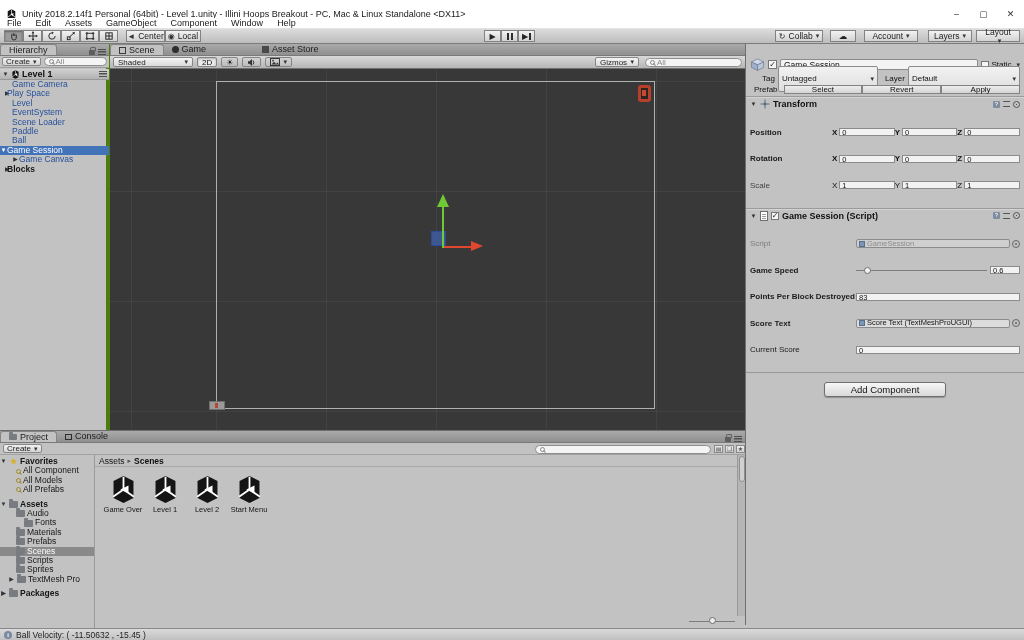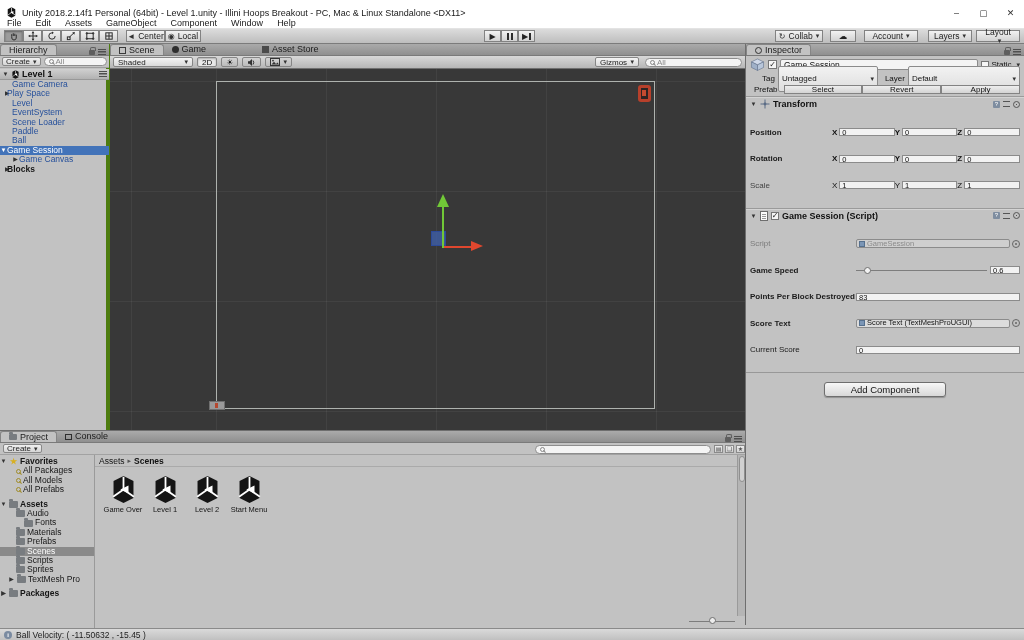--- a/index.html
+++ b/index.html
@@ -1,20 +1,20 @@
 <!DOCTYPE html>
 <html><head>
 <meta charset="utf-8">
 <style>
   * { box-sizing: border-box; margin: 0; padding: 0; }
   html,body { width:1024px; height:640px; overflow:hidden; }
   body { font-family:"Liberation Sans", sans-serif; font-size:10px; background:#c2c2c2; position:relative; color:#111; }
 
   
-  .titlebar { position:absolute; left:0; top:0; width:1024px; height:29px; background:#ffffff; border-bottom:4px solid #4c1d95; display:flex; align-items:center; }
+  .titlebar { position:absolute; left:0; top:0; width:1024px; height:29px; background:#ffffff; border-bottom:1px solid #4c1d95; display:flex; align-items:center; }
   .titlebar .ulogo { width:11px; height:11px; margin:0 5px 0 6px; flex:none; }
   .title-text { font-size:9px; color:#1a1a1a; white-space:nowrap; }
   .win-controls { margin-left:auto; display:flex; height:100%; }
   .win-btn { width:27px; height:100%; display:flex; align-items:center; justify-content:center; font-size:9px; color:#333; }
 
   
   .menubar { position:absolute; left:0; top:18px; width:1024px; height:11px; background:#ffffff; display:flex; align-items:center; border-bottom:1px solid #e3e3e3; }
   .menu-item { padding:0 7px; font-size:9px; color:#1a1a1a; }
 
   
@@ -410,30 +410,20 @@
     <div class="paddle-sprite"></div>
     <div class="origin-square"></div>
     <div class="axis-y-line"></div>
     <div class="axis-y-head"></div>
     <div class="axis-x-line"></div>
     <div class="axis-x-head"></div>
   </div>
 </div>
 
 <div class="inspector">
-  <div class="tabstrip">
-    <div class="tab active">
-      <span style="width:7px;height:7px;border-radius:50%;border:1px solid #333;display:inline-block;"></span>
-      <span>Inspector</span>
-    </div>
-    <div class="strip-right">
-      <span class="icon-lock"></span>
-      <span class="icon-burger"></span>
-    </div>
-  </div>
   <div class="insp-body">
     <div class="insp-row go-header">
       <svg class="cube-svg" viewBox="0 0 16 14">
         <polygon points="8,1 14.5,4.2 8,7.4 1.5,4.2" fill="#cfd8e8" stroke="#5a6b85" stroke-width="0.6"></polygon>
         <polygon points="1.5,4.2 8,7.4 8,13.4 1.5,10.2" fill="#9fb0c8" stroke="#5a6b85" stroke-width="0.6"></polygon>
         <polygon points="14.5,4.2 8,7.4 8,13.4 14.5,10.2" fill="#b8c6da" stroke="#5a6b85" stroke-width="0.6"></polygon>
       </svg>
       <span class="checkbox">
           <span>✓</span>
         </span>
@@ -607,21 +597,21 @@
   </div>
 
   <div class="proj-tree">
     <div class="p-row bold">
       <span class="h-arrow">▼</span>
       <span class="star">★</span>
       <span>Favorites</span>
     </div>
     <div class="p-row" style="padding-left:16px;">
         <span class="icon-search gold"></span>
-        <span>All Packages</span>
+        <span>All Component</span>
       </div>
     <div class="p-row" style="padding-left:16px;">
         <span class="icon-search gold"></span>
         <span>All Models</span>
       </div>
     <div class="p-row" style="padding-left:16px;">
         <span class="icon-search gold"></span>
         <span>All Prefabs</span>
       </div>
     <div class="p-spacer"></div>

